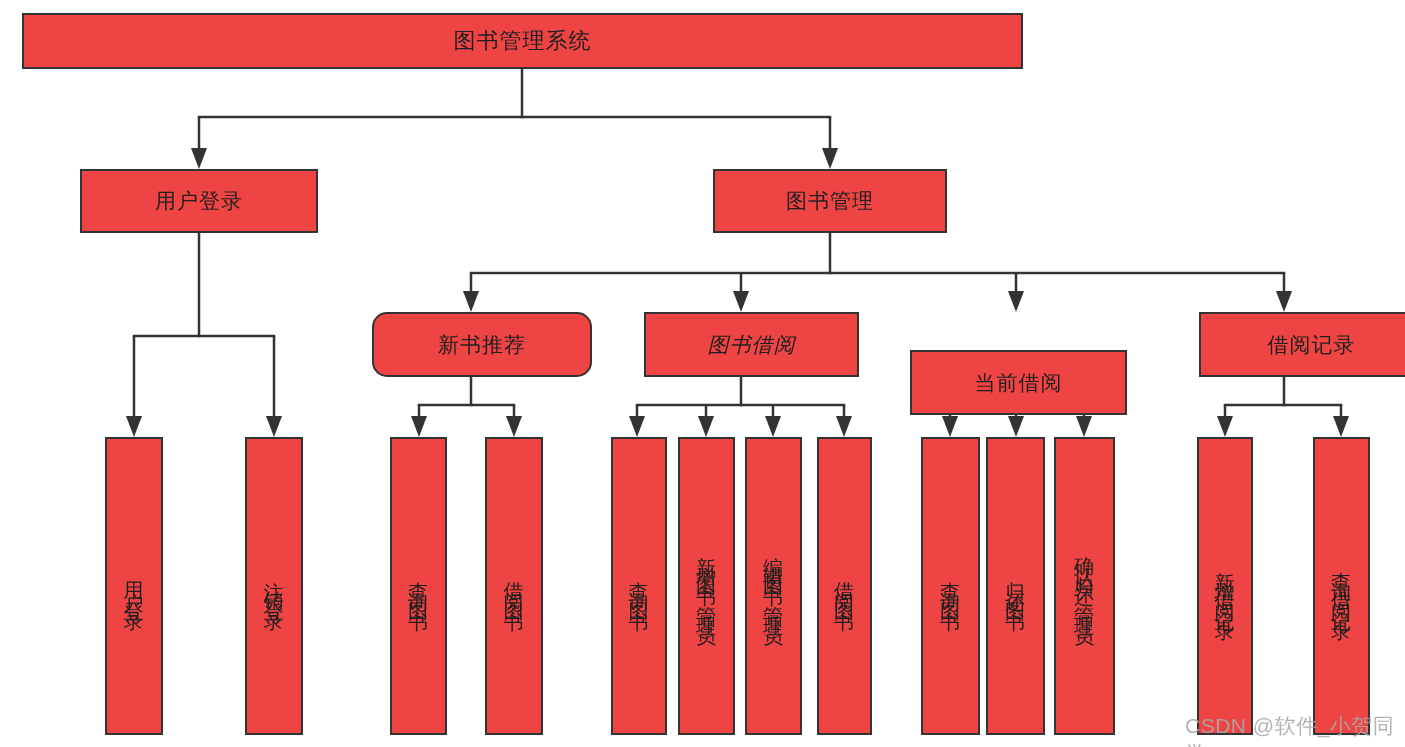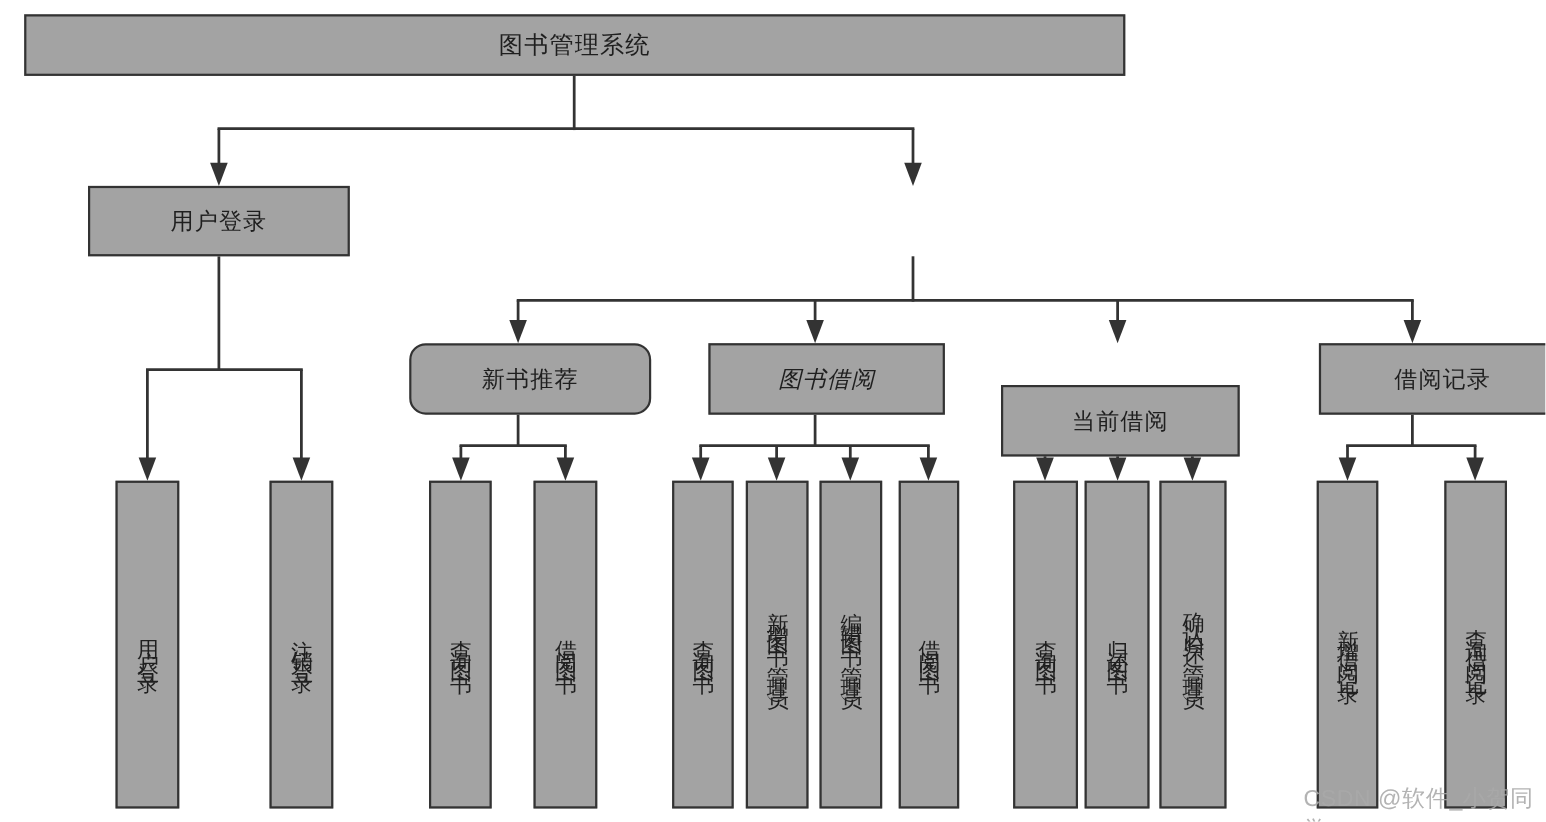--- a/index.html
+++ b/index.html
@@ -6,21 +6,21 @@
   .canvas{
     position:relative;width:1405px;height:747px;overflow:hidden;
     background:var(--background,#fff);
     font-family:"Liberation Sans","DejaVu Sans",sans-serif;
     color:var(--text,#1f1f1f);
   }
   .wires{position:absolute;left:0;top:0;width:1405px;height:747px;}
   .wires line{stroke:var(--line,#333);stroke-width:2.5;}
   .wires polygon{fill:var(--line,#333);}
   .box{
-    position:absolute;box-sizing:border-box;background:#a3a3a3;
+    position:absolute;box-sizing:border-box;background:#ef4444;
     border:2.5px solid var(--line,#333);
     display:flex;align-items:center;justify-content:center;
     text-align:right;white-space:nowrap;
   }
   .hnode{font-size:21px;letter-spacing:1px;}
   .root{font-size:22px;}
   .leaf{
     top:437px;height:298px;width:58px;border-width:2px;
     writing-mode:vertical-rl;text-orientation:mixed;
     font-size:20px;line-height:1;letter-spacing:10px;white-space:normal;
@@ -108,20 +108,21 @@
       <line x1="1225" y1="405" x2="1225" y2="420"></line>
       <polygon points="1225,437 1217,416 1233,416"></polygon>
       <line x1="1341" y1="405" x2="1341" y2="420"></line>
       <polygon points="1341,437 1333,416 1349,416"></polygon>
     </g>
   </svg>
 
   <div class="box hnode root" style="left:22px;top:13px;width:1001px;height:56px;">图书管理系统</div>
 
   <div class="box hnode" style="left:80px;top:169px;width:238px;height:64px;">用户登录</div>
+  <div class="box hnode" style="left:713px;top:169px;width:234px;height:64px;">图书管理</div>
 
   <div class="box hnode" style="left:372px;top:312px;width:220px;height:65px;border-radius:15px;">新书推荐</div>
   <div class="box hnode" style="left:644px;top:312px;width:215px;height:65px;font-style:italic;">图书借阅</div>
   <div class="box hnode" style="left:910px;top:312px;width:217px;height:65px;margin-top:38px;">当前借阅</div>
   <div class="box hnode" style="left:1172px;top:312px;width:225px;height:65px;margin-left:27px;">借阅记录</div>
 
   <div class="box leaf" style="left:105px;">用户登录</div>
   <div class="box leaf" style="left:245px;">注销登录</div>
 
   <div class="box leaf" style="left:390px;width:57px;">查询图书</div>

